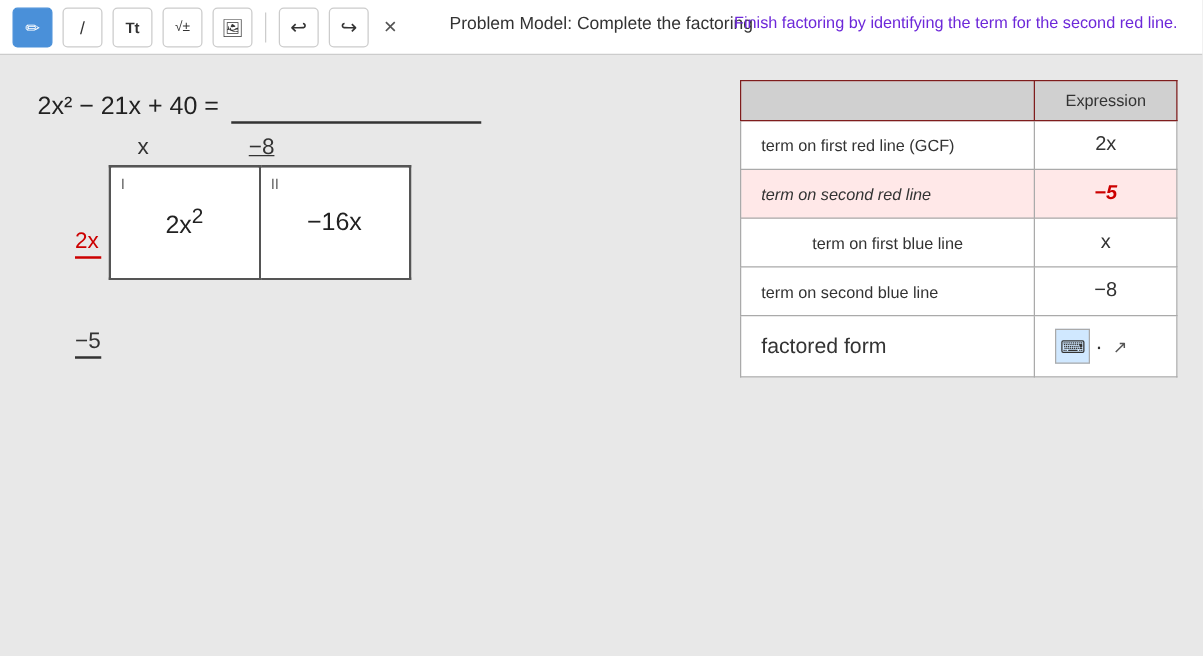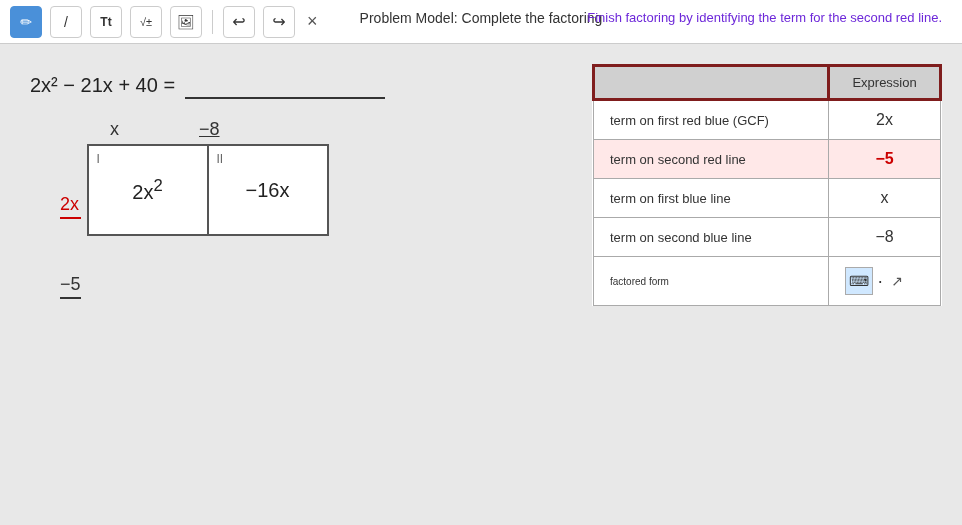--- a/index.html
+++ b/index.html
@@ -79,21 +79,21 @@
 
     
     .left-panel {
       flex: 1;
       padding: 30px 20px 20px 30px;
       position: relative;
     }
 
     .equation {
       font-size: 20px;
-      margin-bottom: 20px;
+      margin-bottom: 8px;
       color: #222;
     }
     .equation-line {
       display: inline-block;
       border-bottom: 2px solid #333;
       min-width: 200px;
       margin-left: 4px;
     }
 
     
@@ -180,36 +180,37 @@
       border-collapse: collapse;
       background: #fff;
       border: 1px solid #aaa;
     }
     .expression-table th {
       background: #d0d0d0;
       text-align: center;
       padding: 8px 12px;
       font-size: 13px;
       font-weight: normal;
-      border: 3px solid #7f1d1d;
+      border: 1px solid #7f1d1d;
       color: #333;
     }
     .expression-table td {
       padding: 10px 16px;
       font-size: 14px;
       border: 1px solid #aaa;
       color: #333;
     }
     .expression-table td.value-col {
       text-align: center;
       font-size: 16px;
       color: #333;
     }
     .expression-table tr.highlight td {
       background: #ffe8e8;
+      font-style: italic;
     }
     .factored-input {
       display: flex;
       align-items: center;
       gap: 4px;
     }
     .input-box {
       width: 28px;
       height: 28px;
       background: #d0e8ff;
@@ -288,37 +289,37 @@
   <div class="right-panel">
     <table class="expression-table">
       <thead>
         <tr>
           <th></th>
           <th>Expression</th>
         </tr>
       </thead>
       <tbody id="table-body">
       <tr>
-            <td style="font-size: 13px;">term on first red blue (GCF)</td>
+            <td style="font-size: 13px;">term on first red line (GCF)</td>
             <td class="value-col">2x</td>
           </tr>
           <tr class="highlight">
             <td style="font-size: 13px;">term on second red line</td>
             <td class="value-col" style="color: rgb(204, 0, 0); font-weight: bold;">−5</td>
           </tr>
           <tr>
-            <td style="font-size: 13px;">term on first blue line</td>
+            <td style="font-size: 13px; text-align: center;">term on first blue line</td>
             <td class="value-col">x</td>
           </tr>
           <tr>
             <td style="font-size: 13px; padding-left: 16px;">term on second blue line</td>
             <td class="value-col">−8</td>
           </tr>
           <tr>
-            <td style="font-size: 10px;">factored form</td>
+            <td style="font-size: 17px;">factored form</td>
             <td class="value-col">
               <div class="factored-input">
                 <div class="input-box">⌨</div>
                 <span class="dot"> ·</span>
                 <span class="arrow-icon"> ↗</span>
               </div>
             </td>
           </tr>
         </tbody>
     </table>

